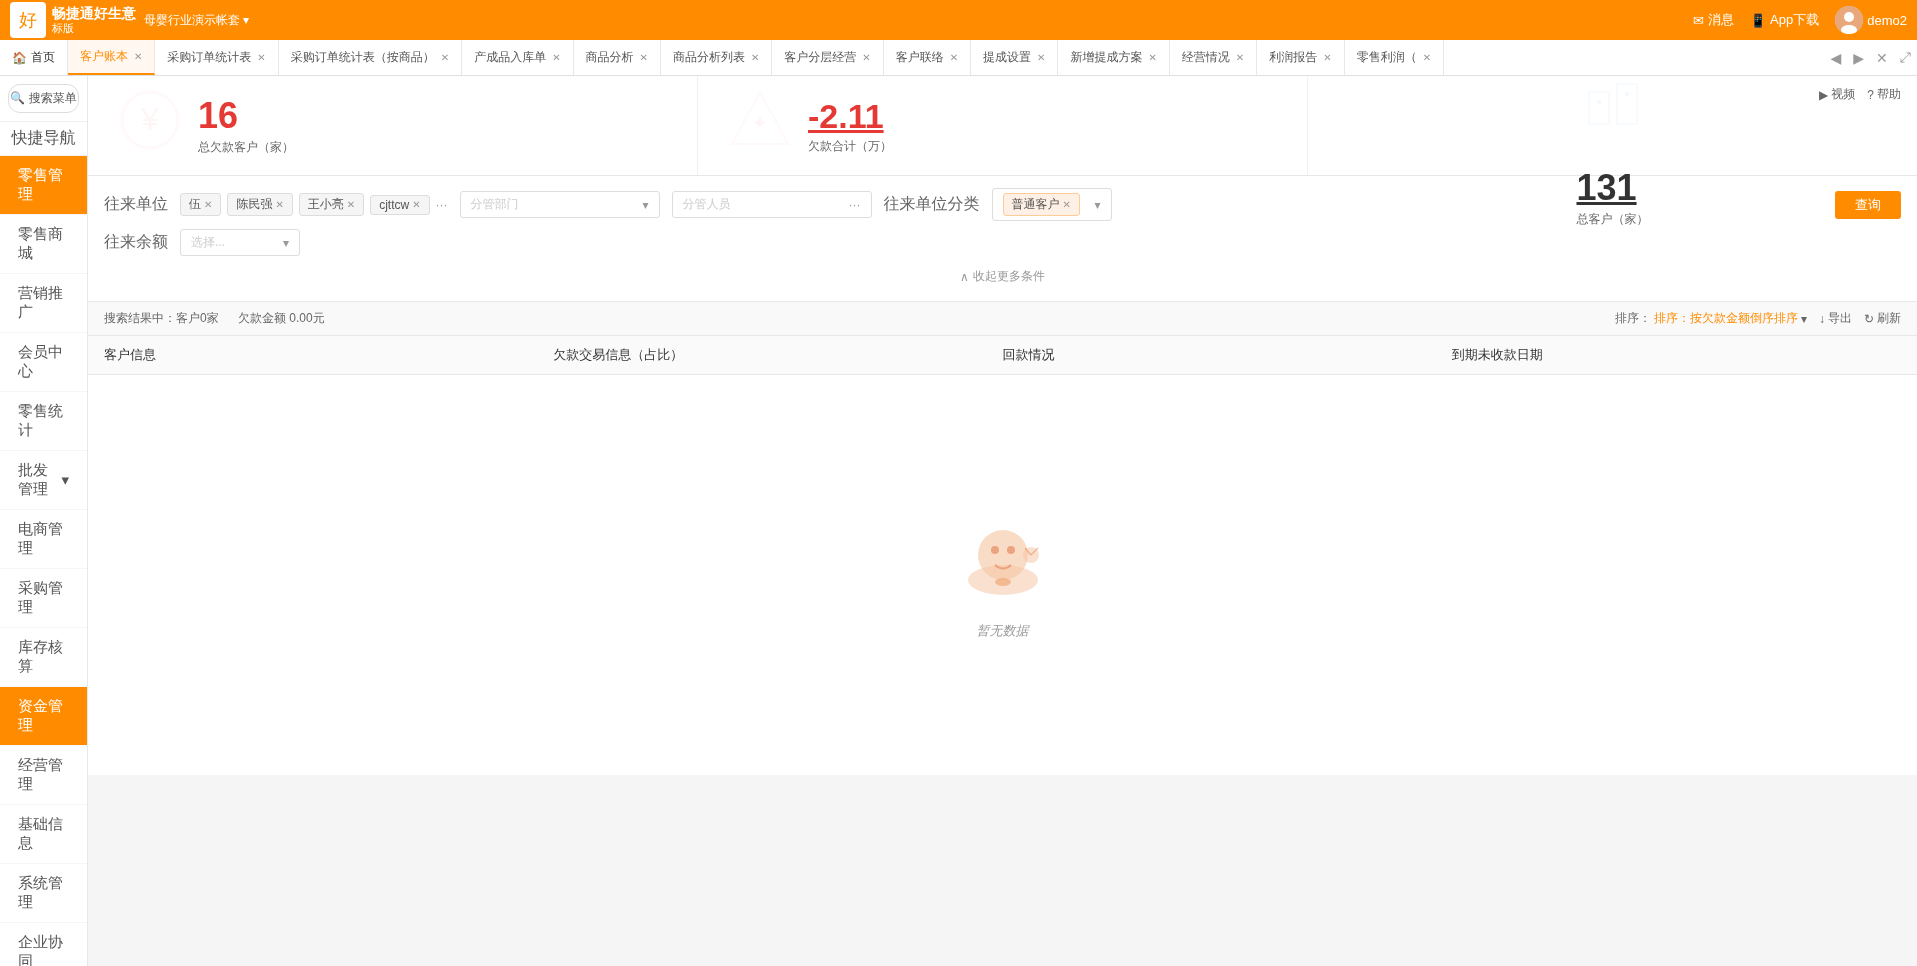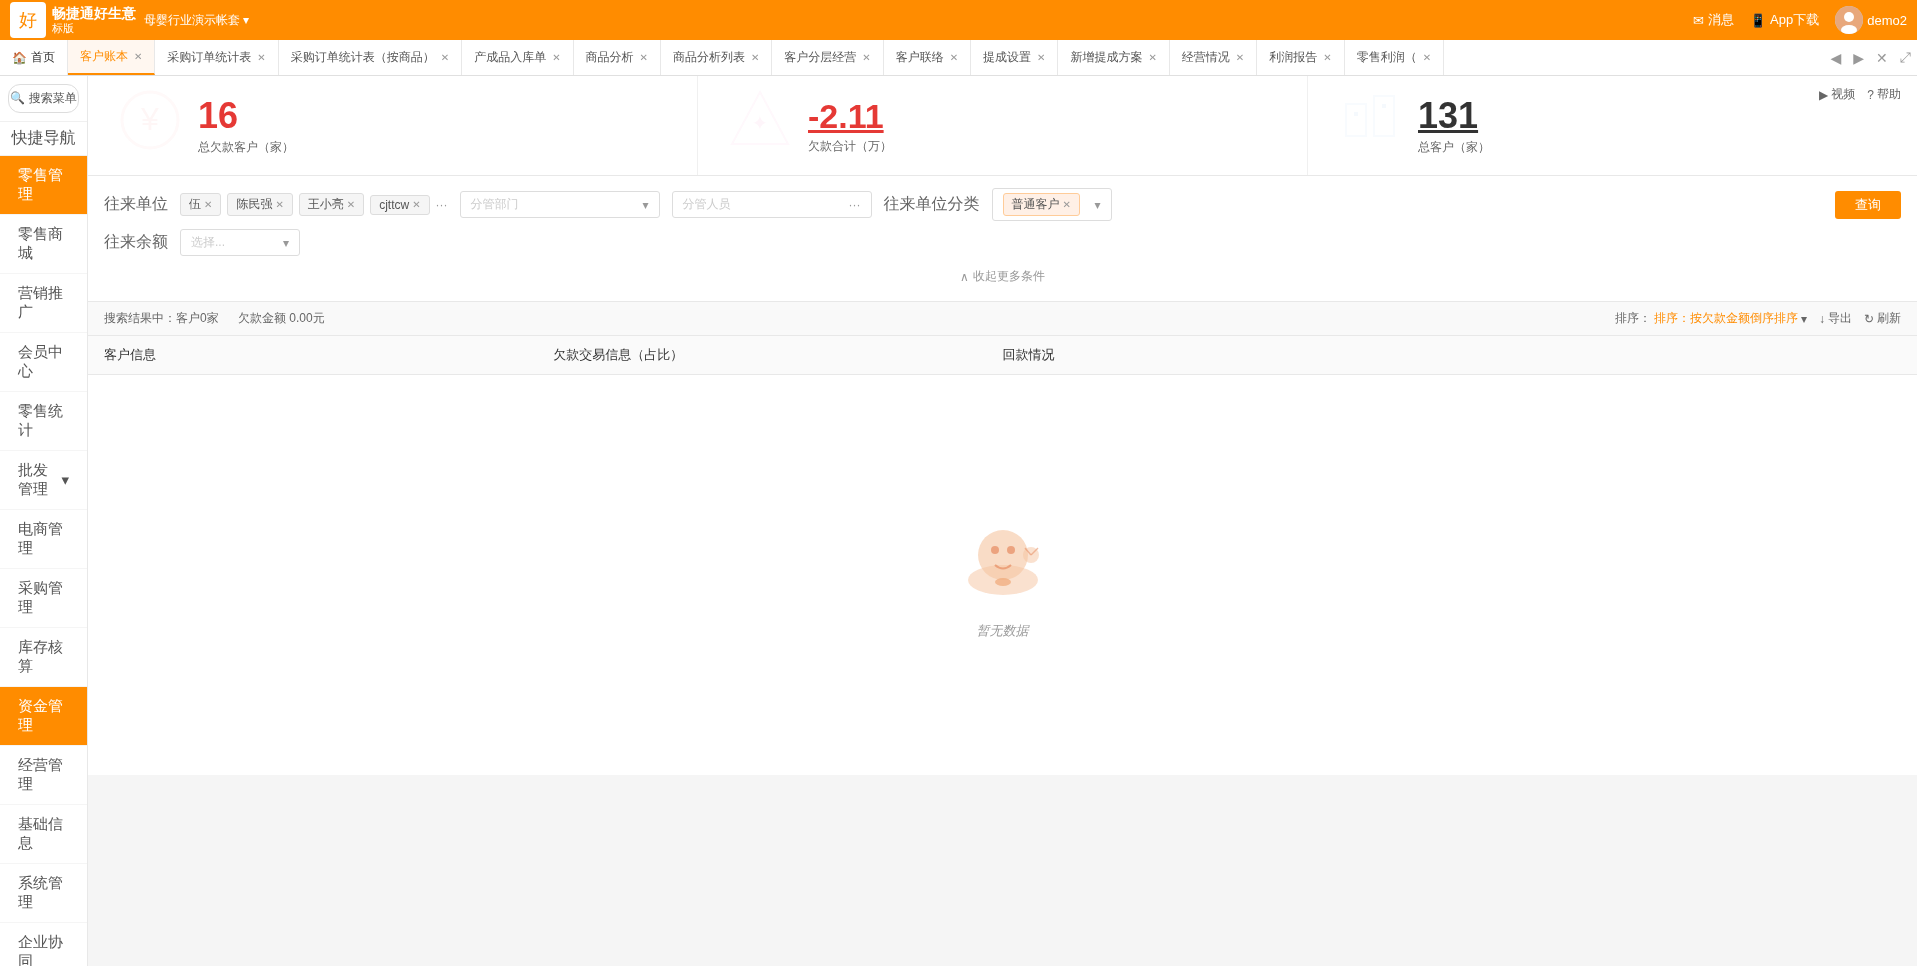--- a/index.html
+++ b/index.html
@@ -424,21 +424,21 @@
           <svg width="64" height="64" viewBox="0 0 64 64" fill="none">
             <polygon points="32,4 60,56 4,56" stroke="#e91e8c" stroke-width="2" fill="none" opacity="0.2"></polygon>
             <text x="32" y="42" text-anchor="middle" font-size="20" fill="#e91e8c" opacity="0.3">✦</text>
           </svg>
         </div>
         <div class="stat-values">
           <div class="stat-number stat-number-red" style="font-size:34px;text-decoration:underline;">-2.11</div>
           <div class="stat-label">欠款合计（万）</div>
         </div>
       </div>
-      <div class="stat-item" style="border-right:none;">
+      <div class="stat-item" style="border-right:none;flex-direction:column;">
         <div class="stat-icon stat-icon-blue">
           <svg width="64" height="64" viewBox="0 0 64 64" fill="none">
             <rect x="8" y="16" width="20" height="32" stroke="#1976d2" stroke-width="2" fill="none" opacity="0.2"></rect>
             <rect x="36" y="8" width="20" height="40" stroke="#1976d2" stroke-width="2" fill="none" opacity="0.2"></rect>
             <rect x="16" y="24" width="4" height="4" fill="#1976d2" opacity="0.3"></rect>
             <rect x="44" y="16" width="4" height="4" fill="#1976d2" opacity="0.3"></rect>
           </svg>
         </div>
         <div class="stat-values">
           <div class="stat-number stat-number-dark" style="text-decoration:underline;">131</div>
@@ -530,20 +530,21 @@
           <span>刷新</span>
         </div>
       </div>
     </div>
 
     <div class="data-table">
       <div class="table-header">
         <div class="table-header-cell">客户信息</div>
         <div class="table-header-cell">欠款交易信息（占比）</div>
         <div class="table-header-cell">回款情况</div>
+        <div class="table-header-cell">到期未收款日期</div>
       </div>
       <div class="table-body">
         <div style="width:100px;height:100px;">
           <svg viewBox="0 0 100 100" width="100" height="100">
             <ellipse cx="50" cy="70" rx="35" ry="15" fill="#f5c4a0" opacity="0.5"></ellipse>
             <circle cx="50" cy="45" r="25" fill="#f5c4a0" opacity="0.6"></circle>
             <circle cx="42" cy="40" r="4" fill="#e8956d" opacity="0.8"></circle>
             <circle cx="58" cy="40" r="4" fill="#e8956d" opacity="0.8"></circle>
             <path d="M42 55 Q50 62 58 55" stroke="#e8956d" stroke-width="2" fill="none" opacity="0.8"></path>
             <ellipse cx="50" cy="72" rx="8" ry="4" fill="#f0a878" opacity="0.7"></ellipse>

